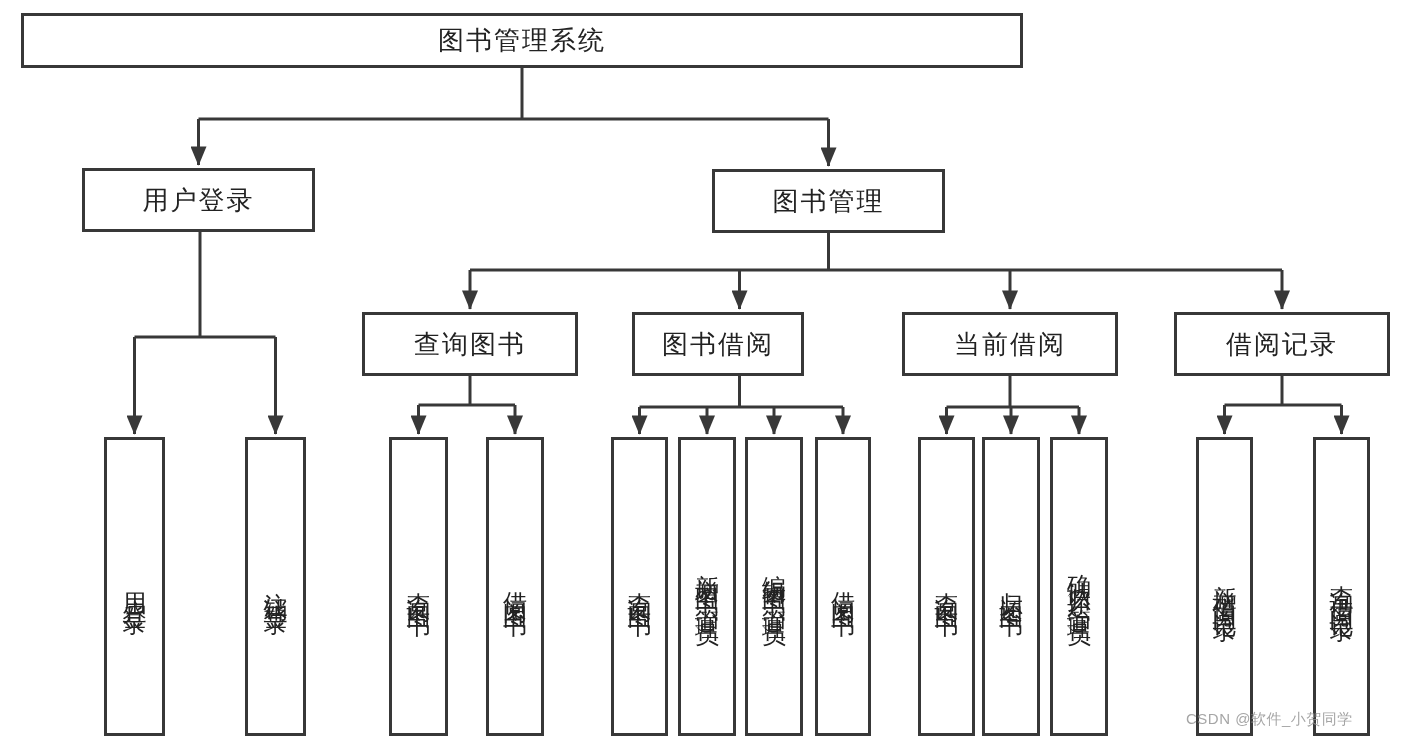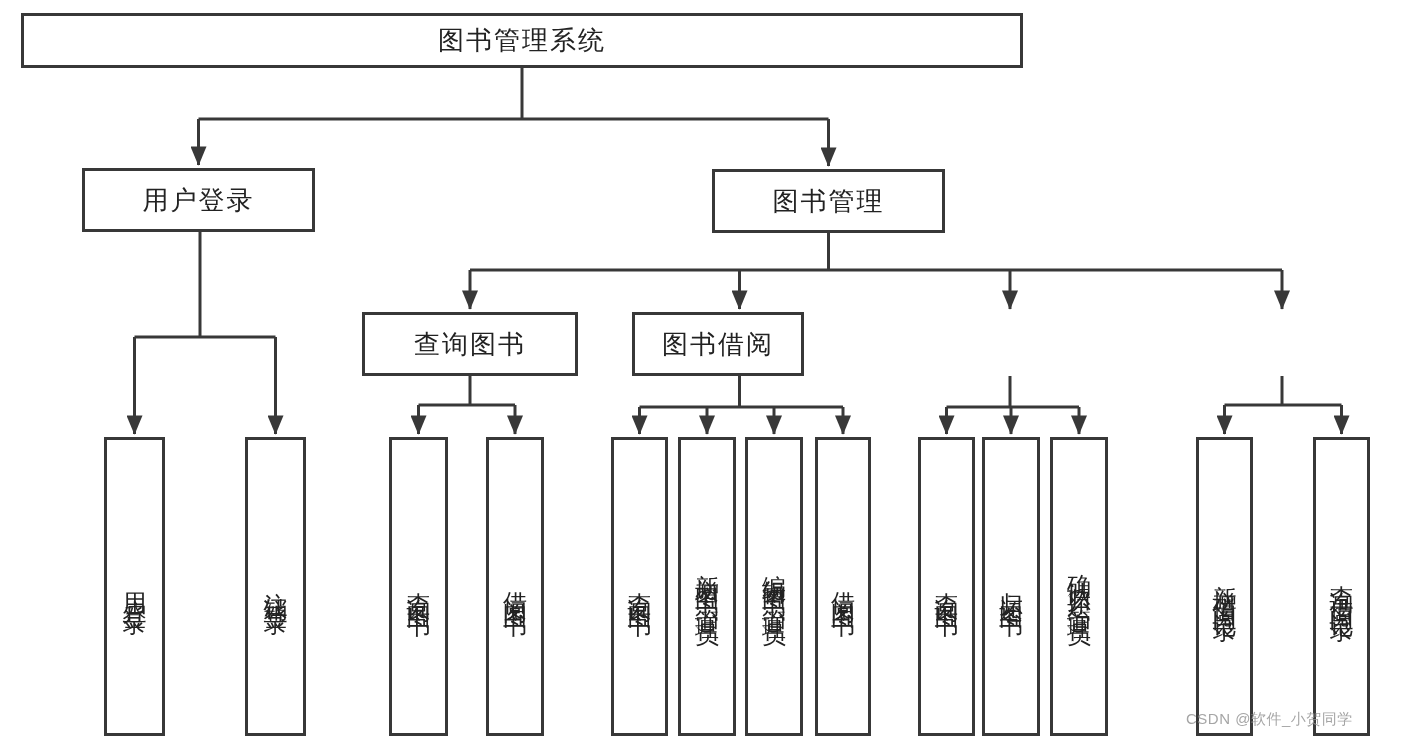--- a/index.html
+++ b/index.html
@@ -117,20 +117,22 @@
     </g>
   </svg>
 
   <div class="node" style="left:21px; top:13px; width:1002px; height:55px;">图书管理系统</div>
 
   <div class="node" style="left:82px; top:168px; width:233px; height:64px;">用户登录</div>
   <div class="node" style="left:712px; top:169px; width:233px; height:64px;">图书管理</div>
 
   <div class="node" style="left:362px; top:312px; width:216px; height:64px;">查询图书</div>
   <div class="node" style="left:632px; top:312px; width:172px; height:64px;">图书借阅</div>
+  <div class="node" style="left:902px; top:312px; width:216px; height:64px;">当前借阅</div>
+  <div class="node" style="left:1174px; top:312px; width:216px; height:64px;">借阅记录</div>
 
   <div class="node leaf" style="left:104px; top:437px; width:61px; height:299px;">用户登录</div>
   <div class="node leaf" style="left:245px; top:437px; width:61px; height:299px;">注销登录</div>
 
   <div class="node leaf" style="left:389px; top:437px; width:59px; height:299px;">查询图书</div>
   <div class="node leaf" style="left:486px; top:437px; width:58px; height:299px;">借阅图书</div>
 
   <div class="node leaf" style="left:611px; top:437px; width:57px; height:299px;">查询图书</div>
   <div class="node leaf" style="left:678px; top:437px; width:58px; height:299px;">新增图书（管理员）</div>
   <div class="node leaf" style="left:745px; top:437px; width:58px; height:299px;">编辑图书（管理员）</div>

